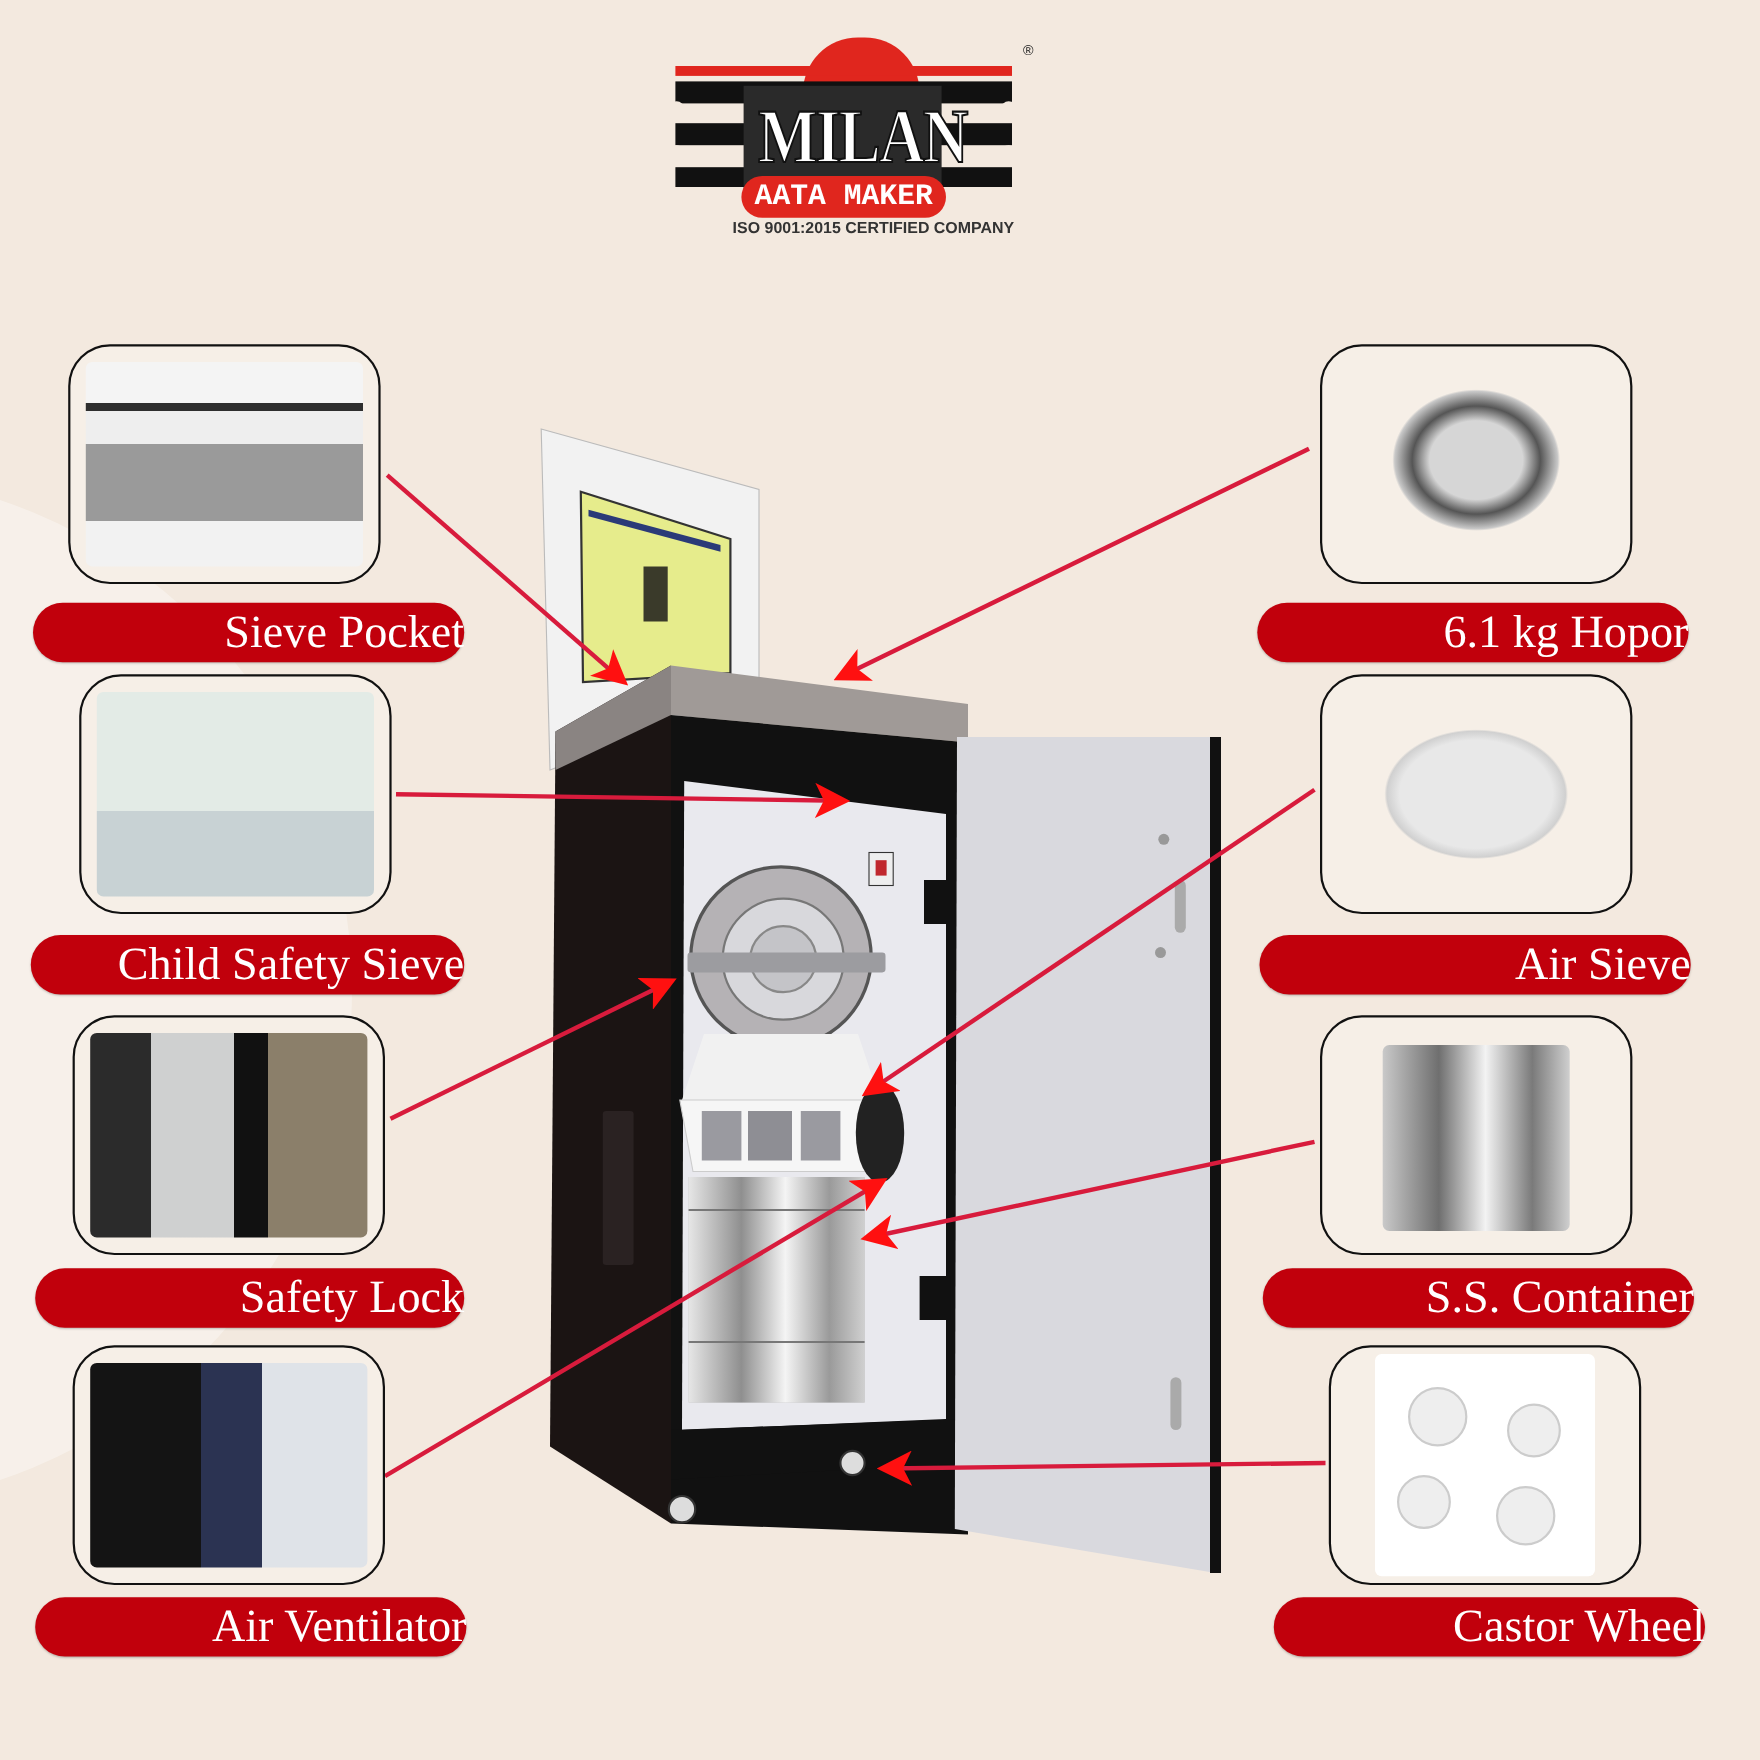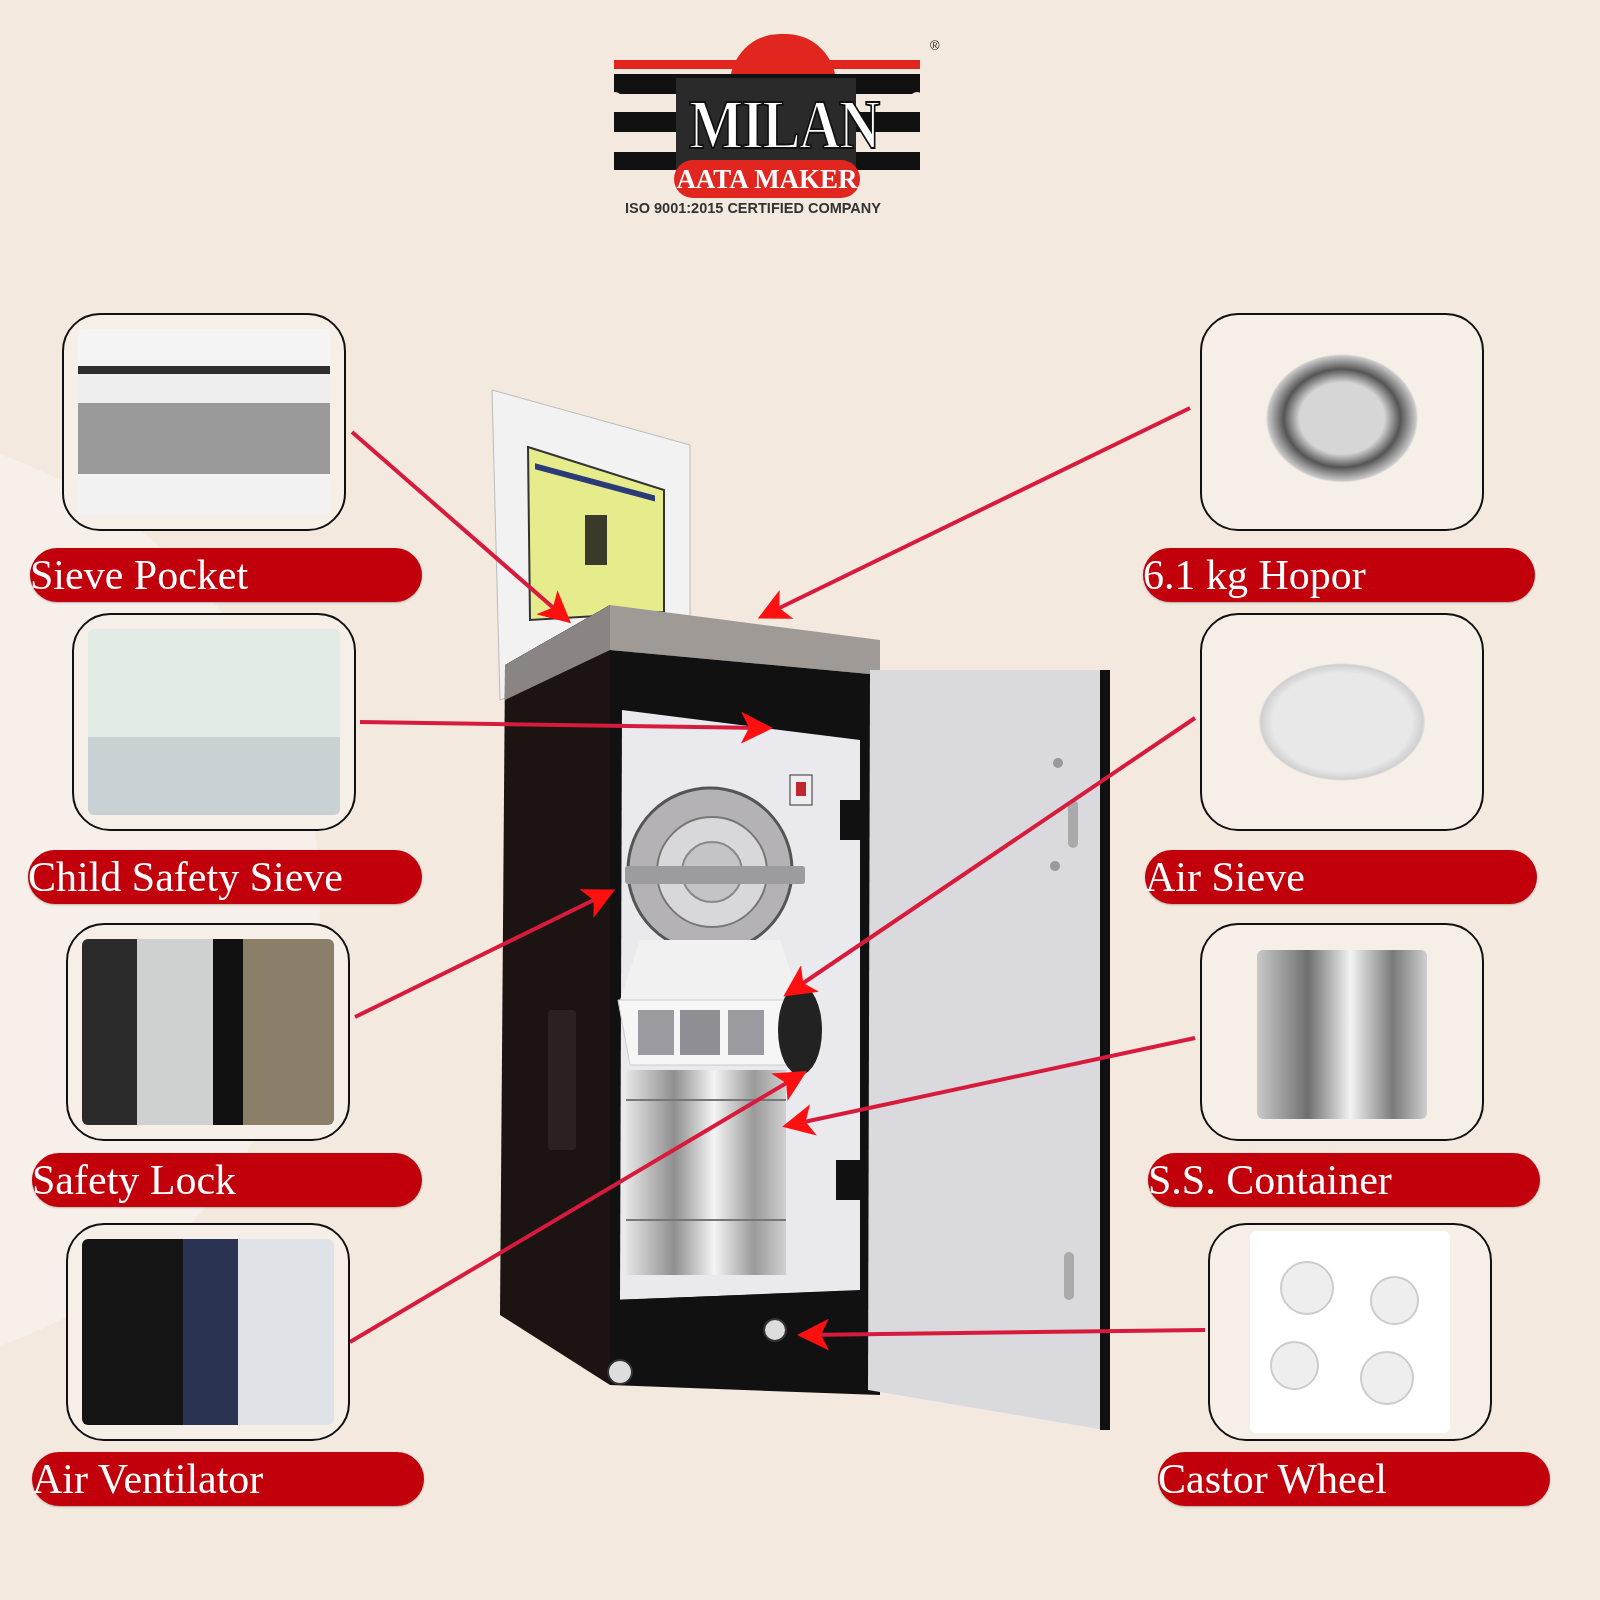--- a/index.html
+++ b/index.html
@@ -12,29 +12,29 @@
   .logo .dome{position:absolute;left:118px;top:0;width:106px;height:50px;background:#e0261e;border-radius:60px 60px 0 0;}
   .logo .redbar{position:absolute;left:2px;top:26px;width:306px;height:9px;background:#e0261e;}
   .logo .blk{position:absolute;left:2px;width:306px;height:20px;background:#111;}
   .logo .b1{top:40px;} .logo .b2{top:78px;} .logo .b3{top:118px;height:18px;}
   .logo .notch{position:absolute;width:14px;height:18px;background:#f3e9df;border-radius:9px;}
   .logo .center{position:absolute;left:64px;top:44px;width:180px;height:96px;background:#2a2a2a;}
   .logo .name{position:absolute;left:60px;top:46px;width:190px;text-align:center;color:#fff;
      font-family:"Liberation Serif",serif;font-weight:bold;font-size:70px;line-height:90px;letter-spacing:-2px;
      -webkit-text-stroke:2px #111;transform:scaleX(0.82);transform-origin:center;}
   .logo .pill{position:absolute;left:62px;top:126px;width:186px;height:38px;background:#e0261e;border-radius:20px;
-     color:#fff;text-align:center;font-family:Liberation Serif, serif;font-weight:bold;font-size:27px;line-height:38px;}
-  .logo .iso{position:absolute;left:13px;top:166px;width:310px;text-align:left;color:#333;
+     color:#fff;text-align:center;font-family:Liberation Mono, monospace;font-weight:bold;font-size:27px;line-height:38px;}
+  .logo .iso{position:absolute;left:0;top:166px;width:310px;text-align:right;color:#333;
      font-family:"Liberation Sans",sans-serif;font-weight:bold;font-size:14.5px;}
   .logo .reg{position:absolute;left:318px;top:4px;font-family:"Liberation Sans",sans-serif;font-size:13px;color:#222;}
 
   
   .card{position:absolute;width:280px;height:214px;border:2px solid #111;border-radius:38px;background:#f6efe7;overflow:hidden;}
   .card .photo{position:absolute;left:14px;top:14px;right:14px;bottom:14px;border-radius:6px;}
-  .label{position:absolute;height:54px;border-radius:27px;background:#c1000c;color:#fff;text-align:left;
+  .label{position:absolute;height:54px;border-radius:27px;background:#c1000c;color:#fff;text-align:right;
      font-family:"Liberation Serif",serif;font-size:42px;line-height:54px;font-weight:normal;
      box-shadow:0 1px 2px rgba(0,0,0,0.25);}
   
   svg.lines{position:absolute;left:0;top:0;width:1600px;height:1600px;pointer-events:none;}
   
   .machine{position:absolute;left:0;top:0;width:1600px;height:1600px;}
 </style>
 </head>
 <body>
 

